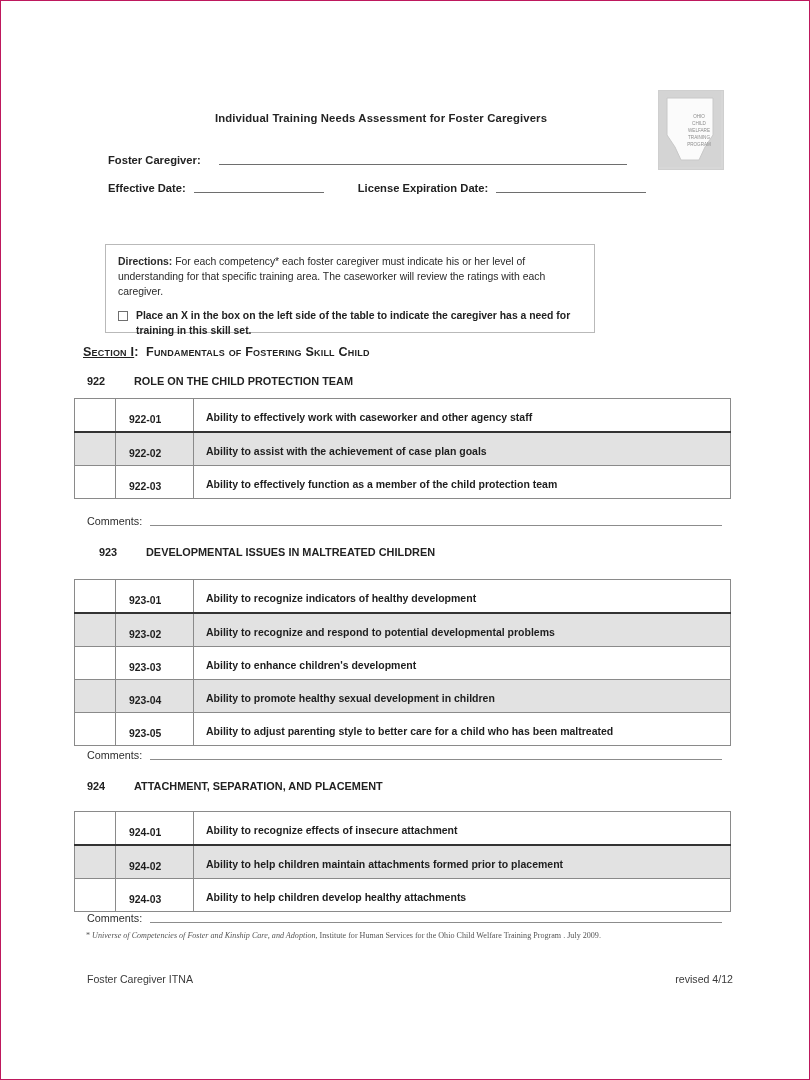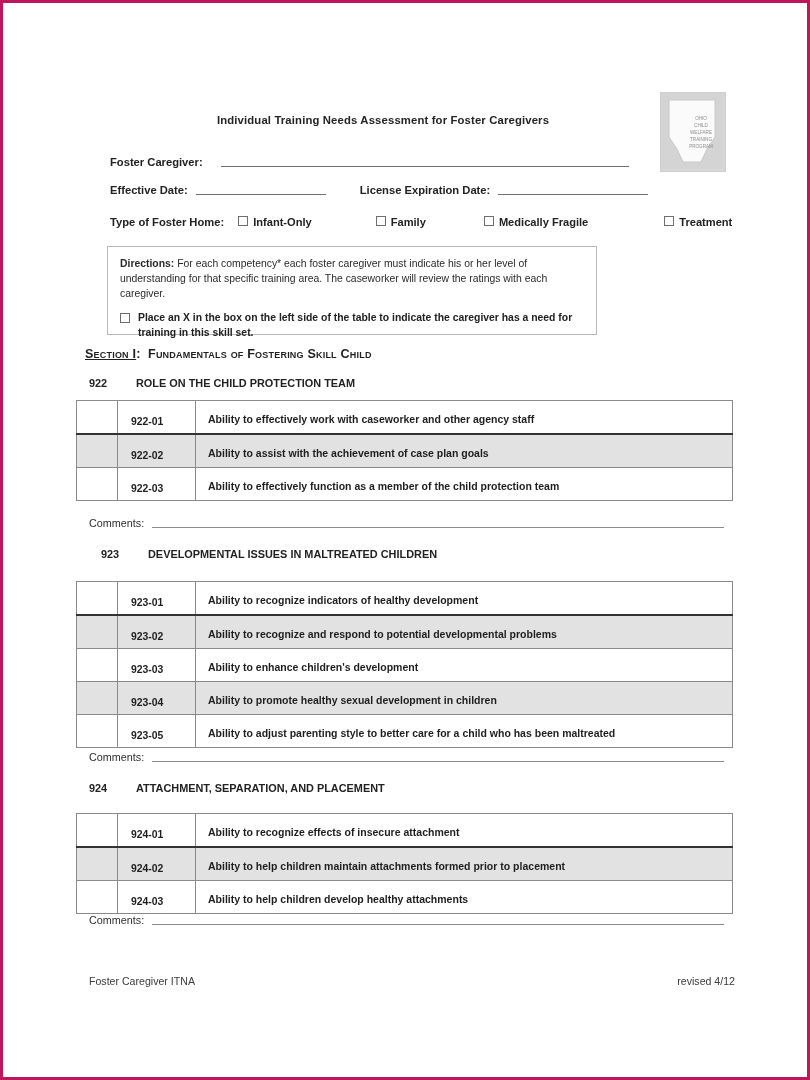--- a/index.html
+++ b/index.html
@@ -14,21 +14,21 @@
     color: #ululu;
     color: #2b2b2b;
     -webkit-font-smoothing: antialiased;
   }
   .page {
     position: relative;
     width: 810px;
     height: 1080px;
     background: #701a75;
     box-sizing: border-box;
-    border: 3px solid #be185d;
+    border: 1px solid #be185d;
     overflow: hidden;
   }
   .sheet {
     position: absolute;
     left: 0; top: 0;
     width: 810px;
     height: 1080px;
     background: #ffffff;
   }
 
@@ -240,35 +240,20 @@
       <span class="rule"></span>
     </div>
 
     <div class="field-row" id="row-dates">
       <span class="field-label">Effective Date:</span>
       <span class="rule r1"></span>
       <span class="field-label lbl2">License Expiration Date:</span>
       <span class="rule r2"></span>
     </div>
 
-    <div class="field-row" id="row-type">
-      <span class="field-label">Type of Foster Home:</span>
-      <span class="cb-opt opt-infant">
-        <span class="cb"></span><span>Infant-Only</span>
-      </span>
-      <span class="cb-opt opt-family">
-        <span class="cb"></span><span>Family</span>
-      </span>
-      <span class="cb-opt opt-medical">
-        <span class="cb"></span><span>Medically Fragile</span>
-      </span>
-      <span class="cb-opt opt-treatment">
-        <span class="cb"></span><span>Treatment</span>
-      </span>
-    </div>
 
     <div class="directions">
       <div class="dir-para">
         <b>Directions:</b>
         <span>For each competency* each foster caregiver must indicate his or her level of understanding for that specific training area.  The caseworker will review the ratings with each caregiver.</span>
       </div>
       <div class="dir-note">
         <span class="cb"></span>
         <span>Place an X in the box on the left side of the table to indicate the caregiver has a need for training in this skill set.</span>
       </div>
@@ -407,18 +392,22 @@
               <span>Ability to help children develop healthy attachments</span>
             </td>
       </tr>
     </tbody>
       </table>
     <div class="comments" style="top:911px;">
       <span class="lbl">Comments:</span>
       <span class="rule"></span>
     </div>
 
+    <div class="footnote">
+      <span>*</span>
+      <i>Universe of Competencies of Foster and Kinship Care, and Adoption</i><span>, Institute for Human Services for the Ohio Child Welfare Training Program . July 2009.</span>
+    </div>
 
     <div class="footer-left">Foster Caregiver ITNA</div>
     <div class="footer-right">revised 4/12</div>
 
   </div>
 </div>
 
 </body></html>

